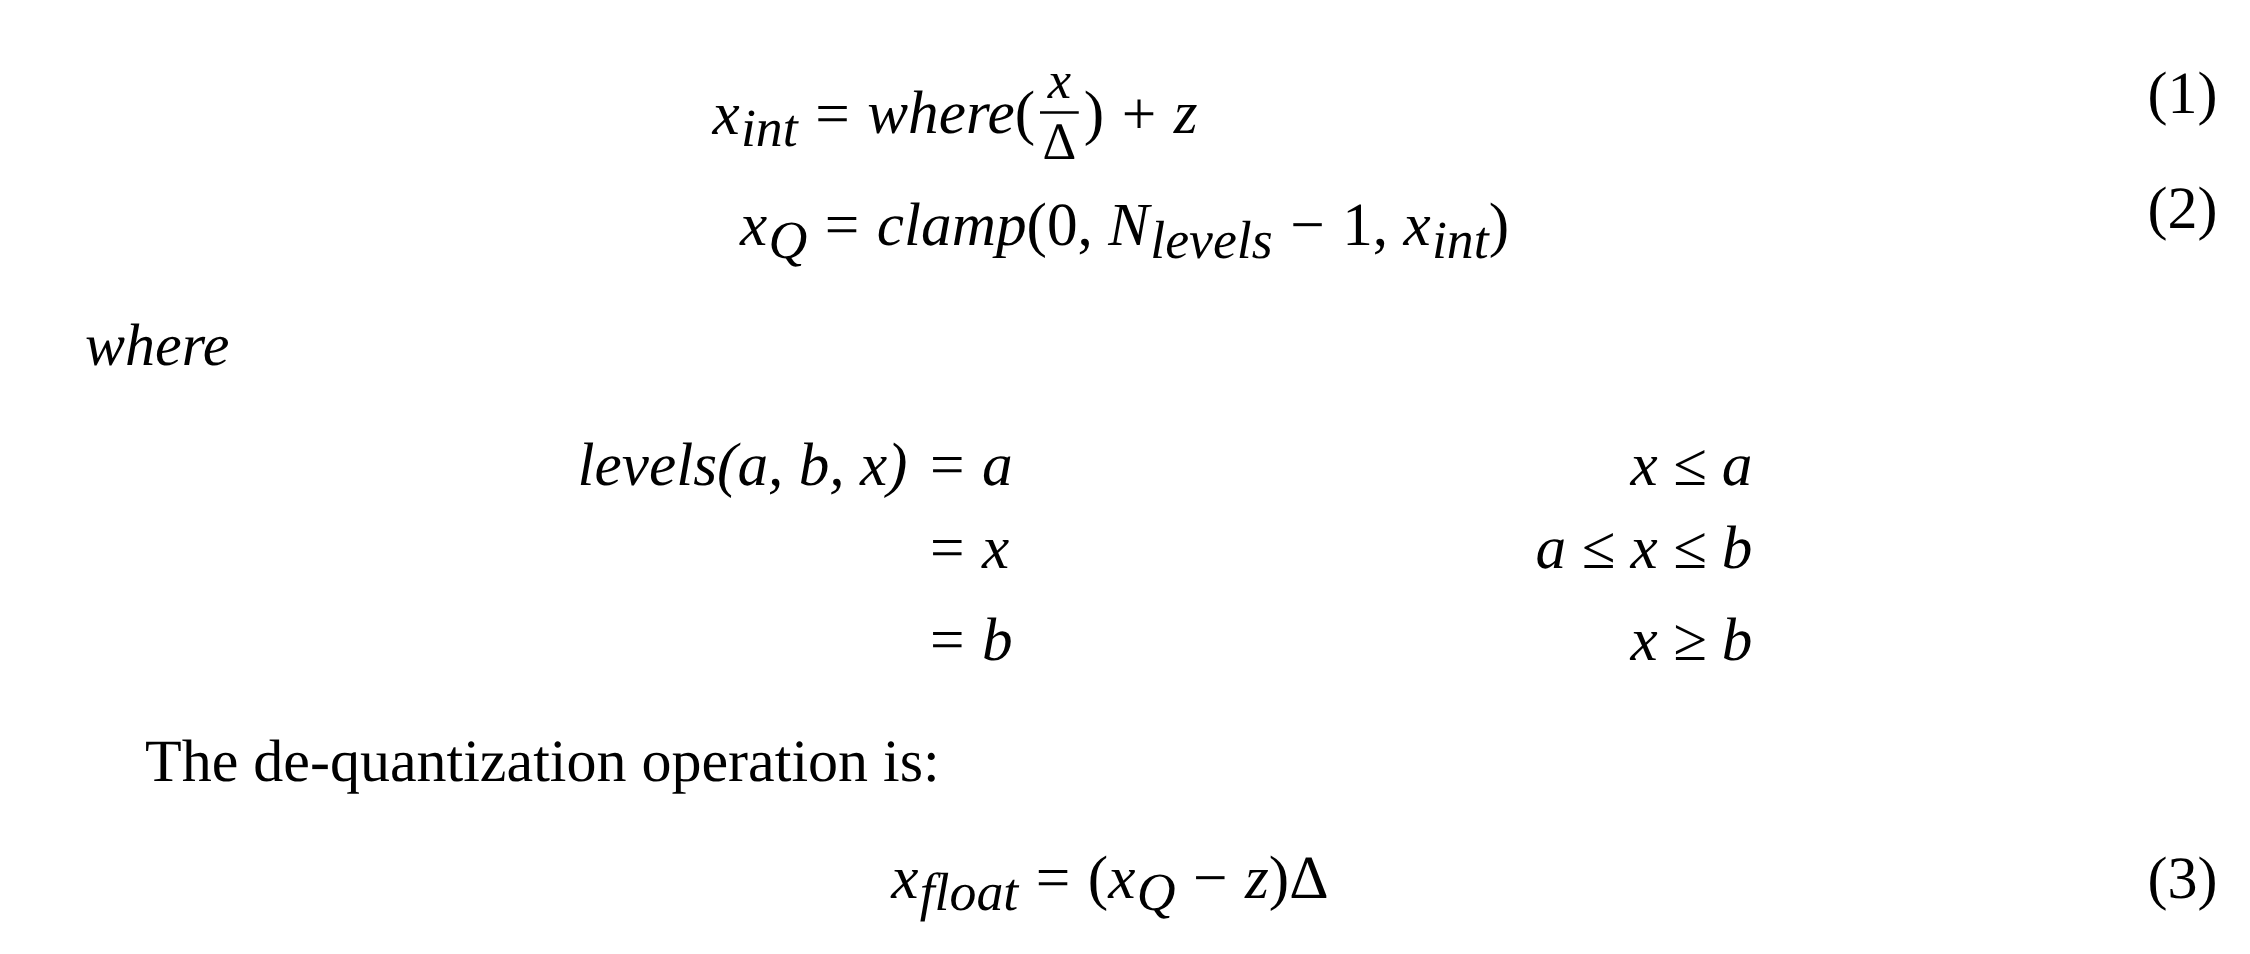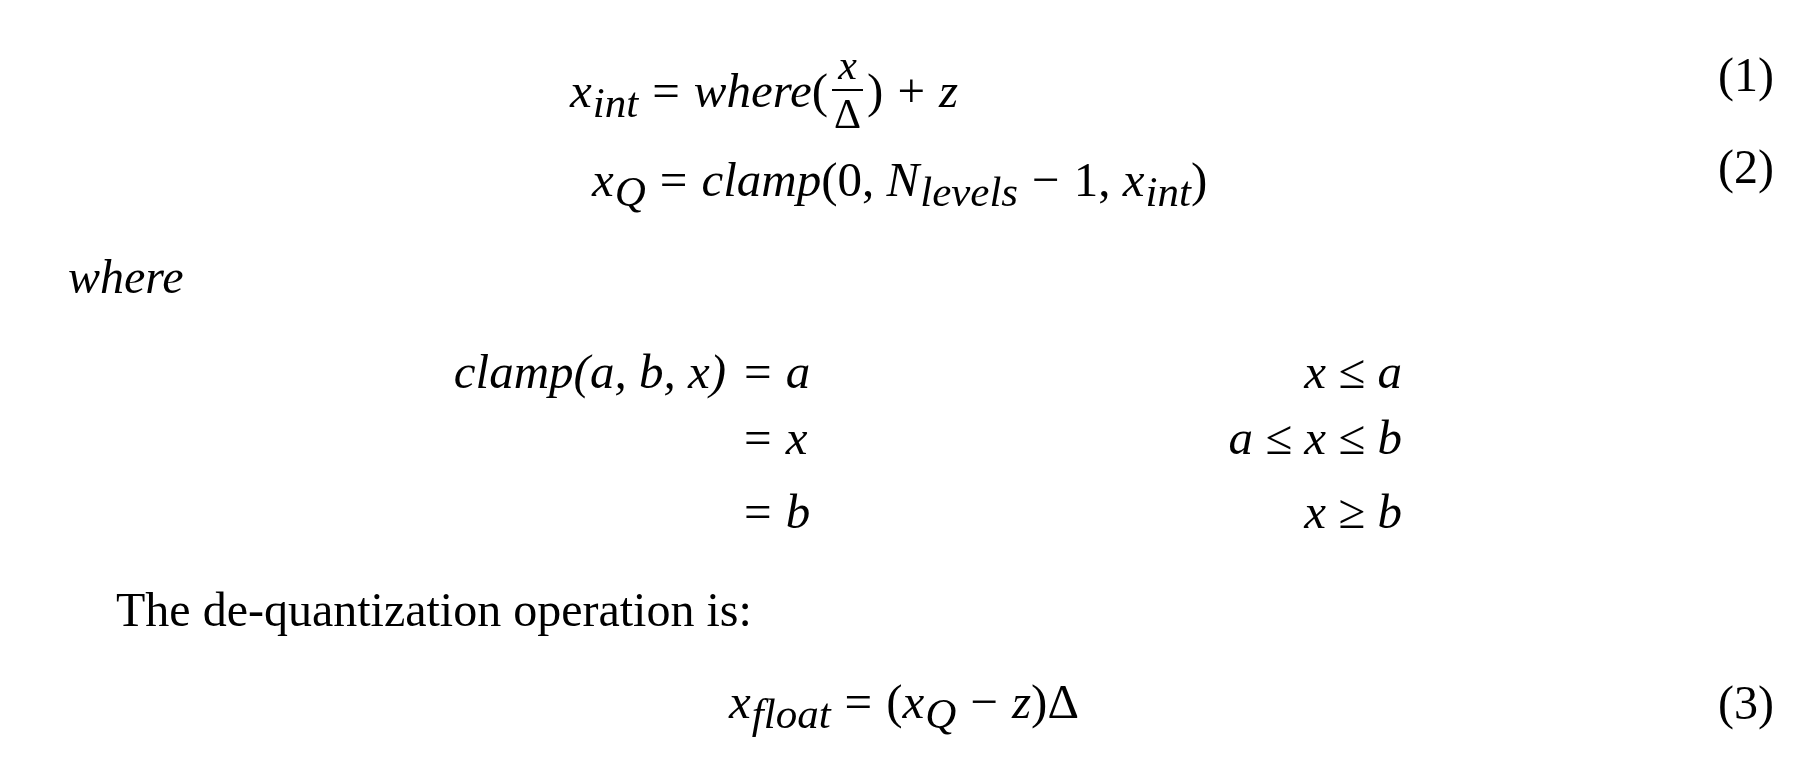--- a/index.html
+++ b/index.html
@@ -95,32 +95,32 @@
 
 <div class="abs math" style="left:592px; top:155px;">
   <span><span class="mi">x</span><span class="sub">Q</span></span><span class="mo">=</span><span class="mi">clamp</span><span class="mn">(</span><span class="mn">0,</span>&nbsp;<span class="mi">N</span><span class="sub">levels</span><span class="mo">−</span><span class="mn">1,</span>&nbsp;<span class="mi">x</span><span class="sub">int</span><span class="mn">)</span>
 </div>
 <div class="abs eqnum" style="left:1718px; top:143px;">(2)</div>
 
 <div class="abs text" style="left:68px; top:253px;font-style:italic;">where</div>
 
 <div>
   <div class="case-row math" style="left:0; top:347px; width:1800px;">
-    <span class="lhs mi">clamp(a, b, x)</span>
+    <span class="lhs mi">levels(a, b, x)</span>
     <span class="rhs"><span class="mn" style="padding:0 14px;">=</span><span class="mi">a</span></span>
     <span class="cond mi">x ≤ a</span>
   </div>
   <div class="case-row math" style="left:0; top:413px; width:1800px;">
     <span class="rhs"><span class="mn" style="padding:0 14px;">=</span><span class="mi">x</span></span>
     <span class="cond mi">a ≤ x ≤ b</span>
   </div>
   <div class="case-row math" style="left:0; top:487px; width:1800px;">
     <span class="rhs"><span class="mn" style="padding:0 14px;">=</span><span class="mi">b</span></span>
     <span class="cond mi">x ≥ b</span>
   </div>
 </div>
 
 <div class="abs text" style="left:68px; top:586px;margin-left:48px;">The de-quantization operation is:</div>
 
-<div class="abs math" style="left:713px; top:677px;margin-left:16px;">
+<div class="abs math" style="left:713px; top:677px;">
   <span><span class="mi">x</span><span class="sub">float</span></span><span class="mo">=</span><span class="mn">(</span><span class="mi">x</span><span class="sub">Q</span><span class="mo">−</span><span class="mi">z</span><span class="mn">)</span><span class="mn">Δ</span>
 </div>
 <div class="abs eqnum" style="left:1718px; top:679px;">(3)</div>
 
 </body></html>

